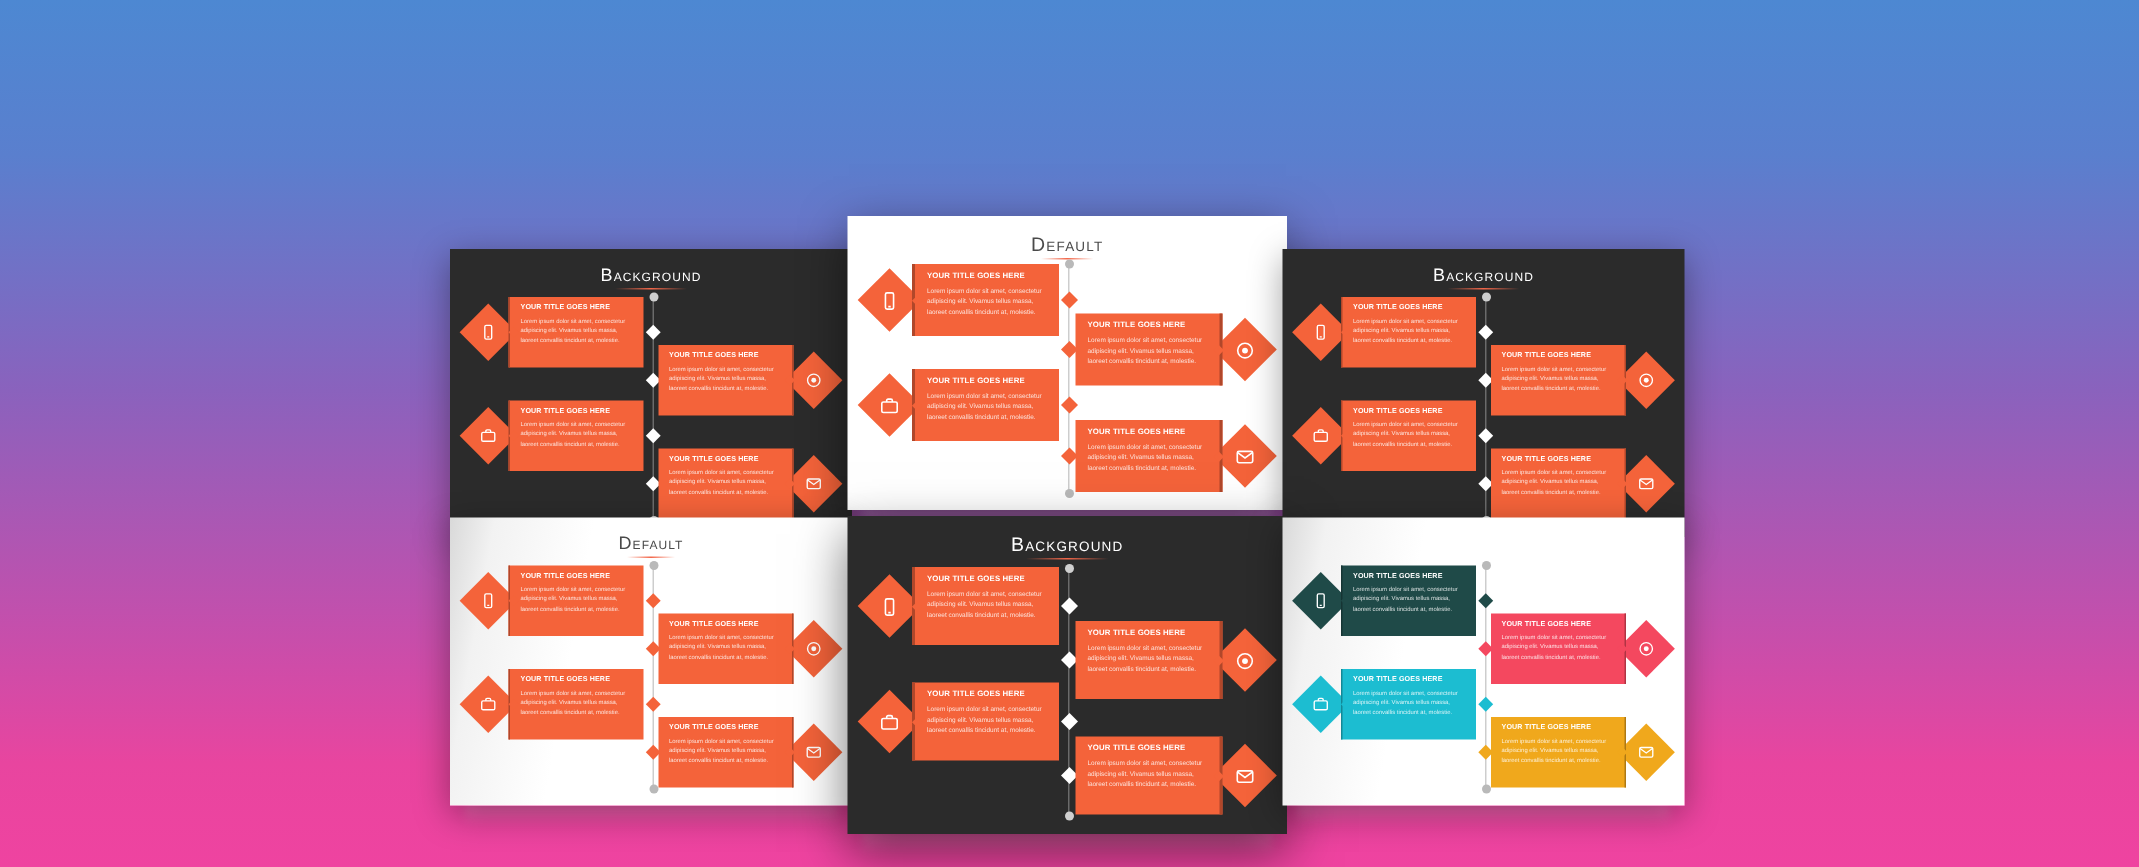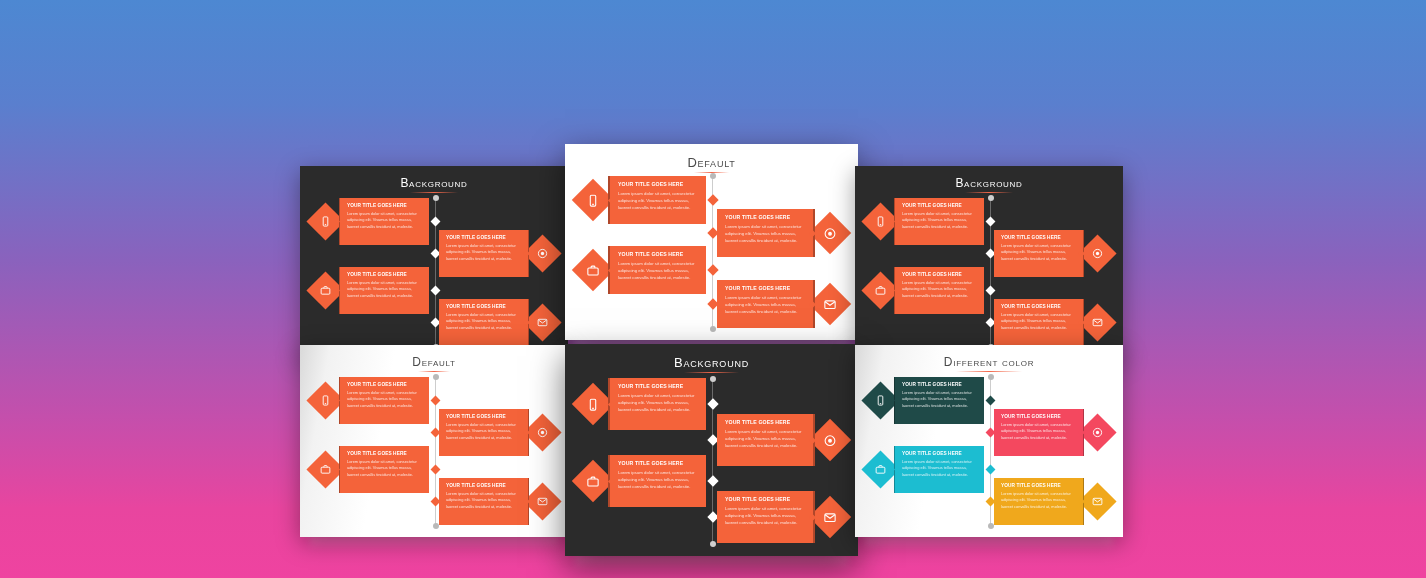--- a/index.html
+++ b/index.html
@@ -430,21 +430,20 @@
         </div>
         <div class="card" style="width: 98px; height: 52px; background: rgb(244, 99, 58); padding: 5px 8px; box-shadow: transparent 0px 0px 0px 0px inset; border-right: 2px solid rgb(176, 71, 42);">
           <div class="ttl" style="font-size: 5.2px; margin-bottom: 3px;">YOUR TITLE GOES HERE</div>
           <div class="bdy" style="font-size: 4.3px; line-height: 7.2px;">Lorem ipsum dolor sit amet, consectetur adipiscing elit. Vivamus tellus massa, laoreet convallis tincidunt at, molestie.</div>
         </div>
         <div class="nub" style="width: 5px; height: 5px; background: rgb(244, 99, 58); top: 23.5px; right: 30.5px;"></div>
       </div>
     </div>
     <div class="refl" style="left: 865px; top: 535px; width: 248px; height: 15px;"></div>
     <div class="slide light" style="left: 855px; top: 345px; width: 268px; height: 192px;">
-      <div class="hdr" style="top: 10px; font-size: 12px;"><span class="txt">Different color</span></div>
       <div class="spine" style="left: 135px; top: 32px; height: 149px;"></div>
       <div class="endcap" style="left: 132.5px; top: 29px; width: 6px; height: 6px;"></div>
       <div class="endcap" style="left: 132.5px; top: 178px; width: 6px; height: 6px;"></div>
       <div class="node" style="left: 132px; top: 51.5px; width: 7px; height: 7px; background: rgb(31, 74, 72);"></div>
       <div class="row" style="left: 12px; top: 31.5px; width: 120px; height: 47px;">
         <div class="dia" style="width: 27px; height: 27px; background: rgb(31, 74, 72);">
           <span>
             <svg width="11" height="11" viewBox="0 0 24 24" fill="none" stroke="#fff" stroke-width="2" style="transform: rotate(-45deg);">
         <rect x="7" y="2" width="10" height="20" rx="2"></rect>
               <line x1="10.5" y1="18.8" x2="13.5" y2="18.8"></line>

